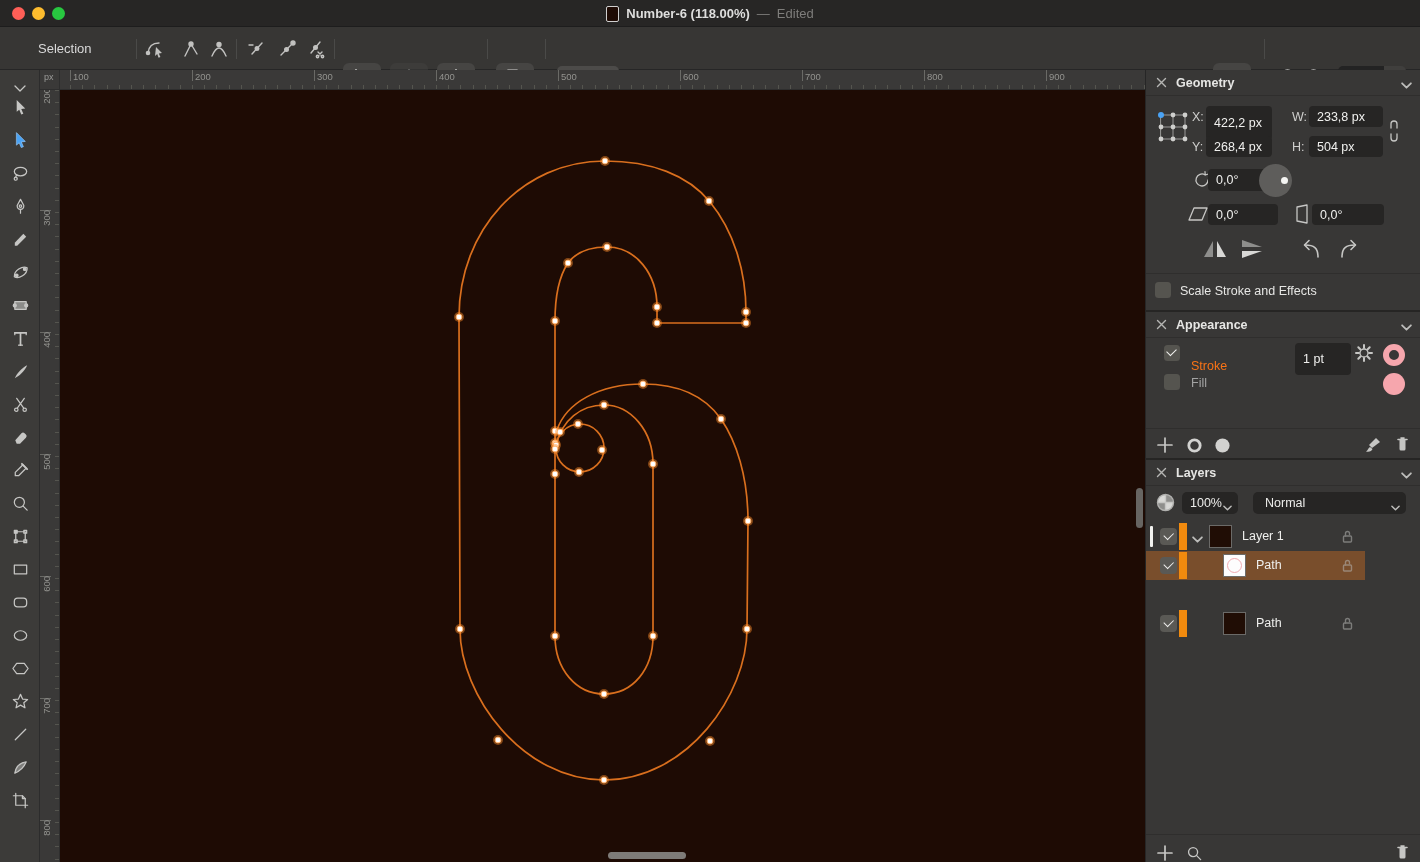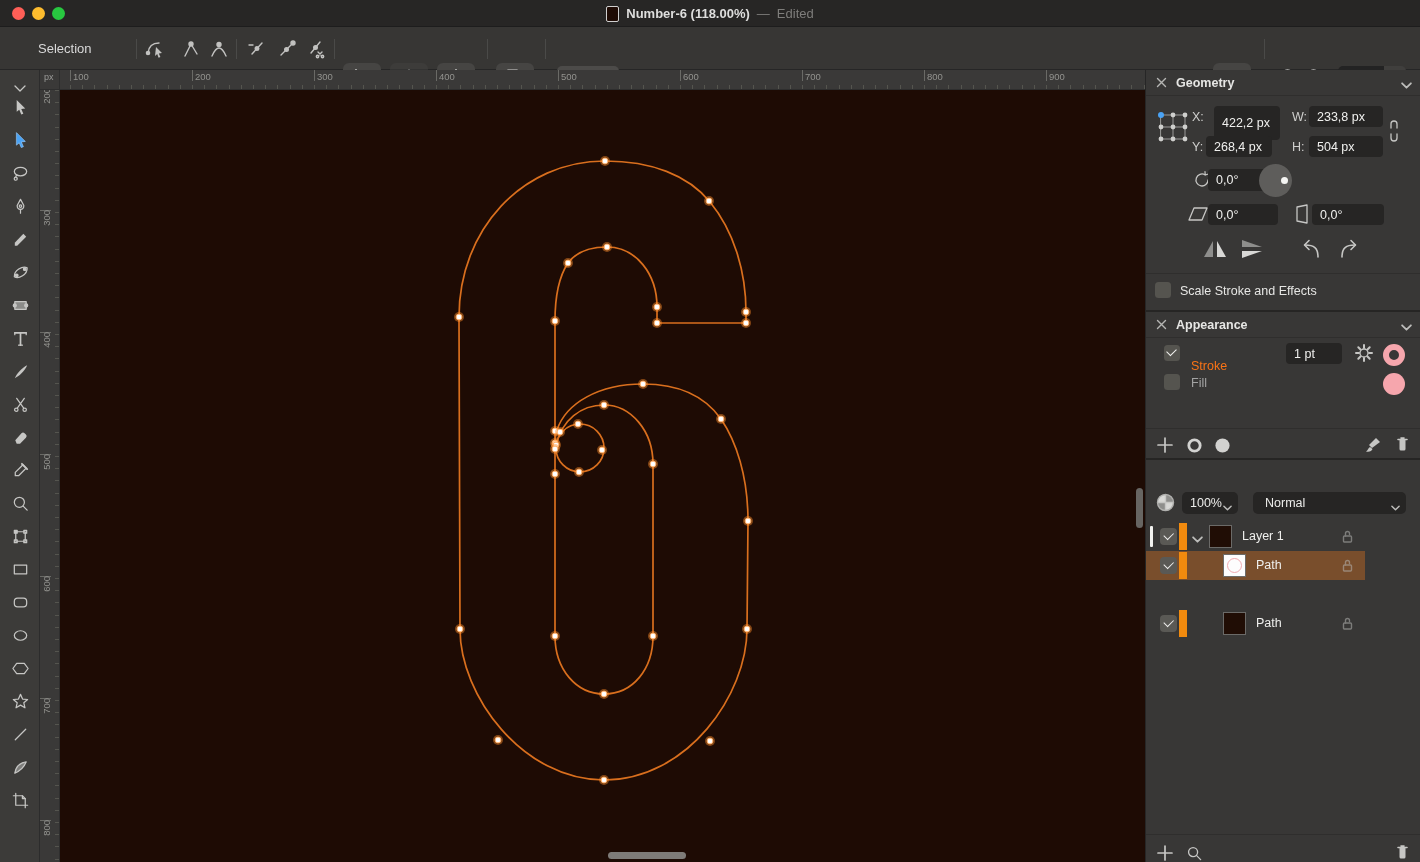--- a/index.html
+++ b/index.html
@@ -529,21 +529,21 @@
         <circle cx="7" cy="19" r="2.4" fill="#cfcfcd" stroke="none"></circle>
             <circle cx="19" cy="19" r="2.4" fill="#cfcfcd" stroke="none"></circle>
             <circle cx="31" cy="19" r="2.4" fill="#cfcfcd" stroke="none"></circle>
         <circle cx="7" cy="31" r="2.4" fill="#cfcfcd" stroke="none"></circle>
             <circle cx="19" cy="31" r="2.4" fill="#cfcfcd" stroke="none"></circle>
             <circle cx="31" cy="31" r="2.4" fill="#cfcfcd" stroke="none"></circle>
         <circle cx="7" cy="7" r="3" fill="#4aa3f5" stroke="none"></circle>
           </svg>
       </div>
       <span class="glabel" style="left:46px; top:40px">X:</span>
-      <div class="field" style="left:68px; top:36px; width:66px; height:34px">422,2 px</div>
+      <div class="field" style="left:60px; top:36px; width:66px; height:34px">422,2 px</div>
       <span class="glabel" style="left:146px; top:40px">W:</span>
       <div class="field" style="left:163px; top:36px; width:74px; height:21px">233,8 px</div>
       <span class="glabel" style="left:46px; top:70px">Y:</span>
       <div class="field" style="left:60px; top:66px; width:66px; height:21px">268,4 px</div>
       <span class="glabel" style="left:146px; top:70px">H:</span>
       <div class="field" style="left:163px; top:66px; width:74px; height:21px">504 px</div>
       <div class="gicon" style="left:242px; top:48px">
         <svg width="12" height="26" viewBox="0 0 12 26">
             <path d="M3 10 V6 a3 3 0 0 1 6 0 V10 M3 16 V20 a3 3 0 0 0 6 0 V16"></path>
           </svg>
@@ -610,21 +610,21 @@
               <path d="M1.5 1.5 L9.5 9.5 M9.5 1.5 L1.5 9.5"></path>
             </svg>
           </span>
         <span class="sec-title">Appearance</span>
         <span class="sec-chevron chev"><svg width="11" height="7" viewBox="0 0 10 6">
               <polyline points="1,1 5,5 9,1"></polyline>
             </svg></span>
       </div>
       <div class="checkbox checked" style="left:18px; top:33px"></div>
       <span class="glabel" style="left:45px; top:47px; color:#f97316">Stroke</span>
-      <div class="field" style="left:140px; top:31px; width:56px; height:21px">1 pt</div>
+      <div class="field" style="left:149px; top:31px; width:56px; height:32px">1 pt</div>
       <div class="gicon" style="left:208px; top:31px">
         <svg width="20" height="20" viewBox="0 0 20 20">
             <circle cx="10" cy="10" r="4"></circle>
             <g stroke-width="2">
               <path d="M10 2 V5 M10 15 V18 M2 10 H5 M15 10 H18 M4.3 4.3 L6.5 6.5 M13.5 13.5 L15.7 15.7 M15.7 4.3 L13.5 6.5 M6.5 13.5 L4.3 15.7"></path>
             </g>
           </svg>
       </div>
       <div class="swatch-ring" style="left:237px; top:32px"></div>
 
@@ -648,20 +648,31 @@
           </svg></div>
       <div class="bicon" style="left:248px; top:123px"><svg width="17" height="19" viewBox="0 0 17 19">
             <path d="M5.5 5 h6 v9 a1.5 1.5 0 0 1 -1.5 1.5 h-3 a1.5 1.5 0 0 1 -1.5 -1.5 Z" fill="#c6c6c4" stroke="none"></path>
             <path d="M4 4.5 H13 M7 3 h3" stroke-width="1.6"></path>
           </svg></div>
     </div>
 
     <div class="gap" style="top:388px"></div>
 
     <div class="section" style="top:390px; height:402px">
+      <div class="sec-header">
+        <span class="sec-close">
+            <svg width="11" height="11" viewBox="0 0 11 11">
+              <path d="M1.5 1.5 L9.5 9.5 M9.5 1.5 L1.5 9.5"></path>
+            </svg>
+          </span>
+        <span class="sec-title">Layers</span>
+        <span class="sec-chevron chev"><svg width="11" height="7" viewBox="0 0 10 6">
+              <polyline points="1,1 5,5 9,1"></polyline>
+            </svg></span>
+      </div>
       <div class="bicon" style="left:10px; top:33px">
         <svg width="19" height="19" viewBox="0 0 19 19">
             <defs>
               <clipPath id="cp">
                 <circle cx="9.5" cy="9.5" r="8"></circle>
               </clipPath>
             </defs>
             <g clip-path="url(#cp)">
               <rect x="0" y="0" width="19" height="19" fill="#8e8e8c"></rect>
               <rect x="0" y="0" width="9.5" height="9.5" fill="#d8d8d6"></rect>

